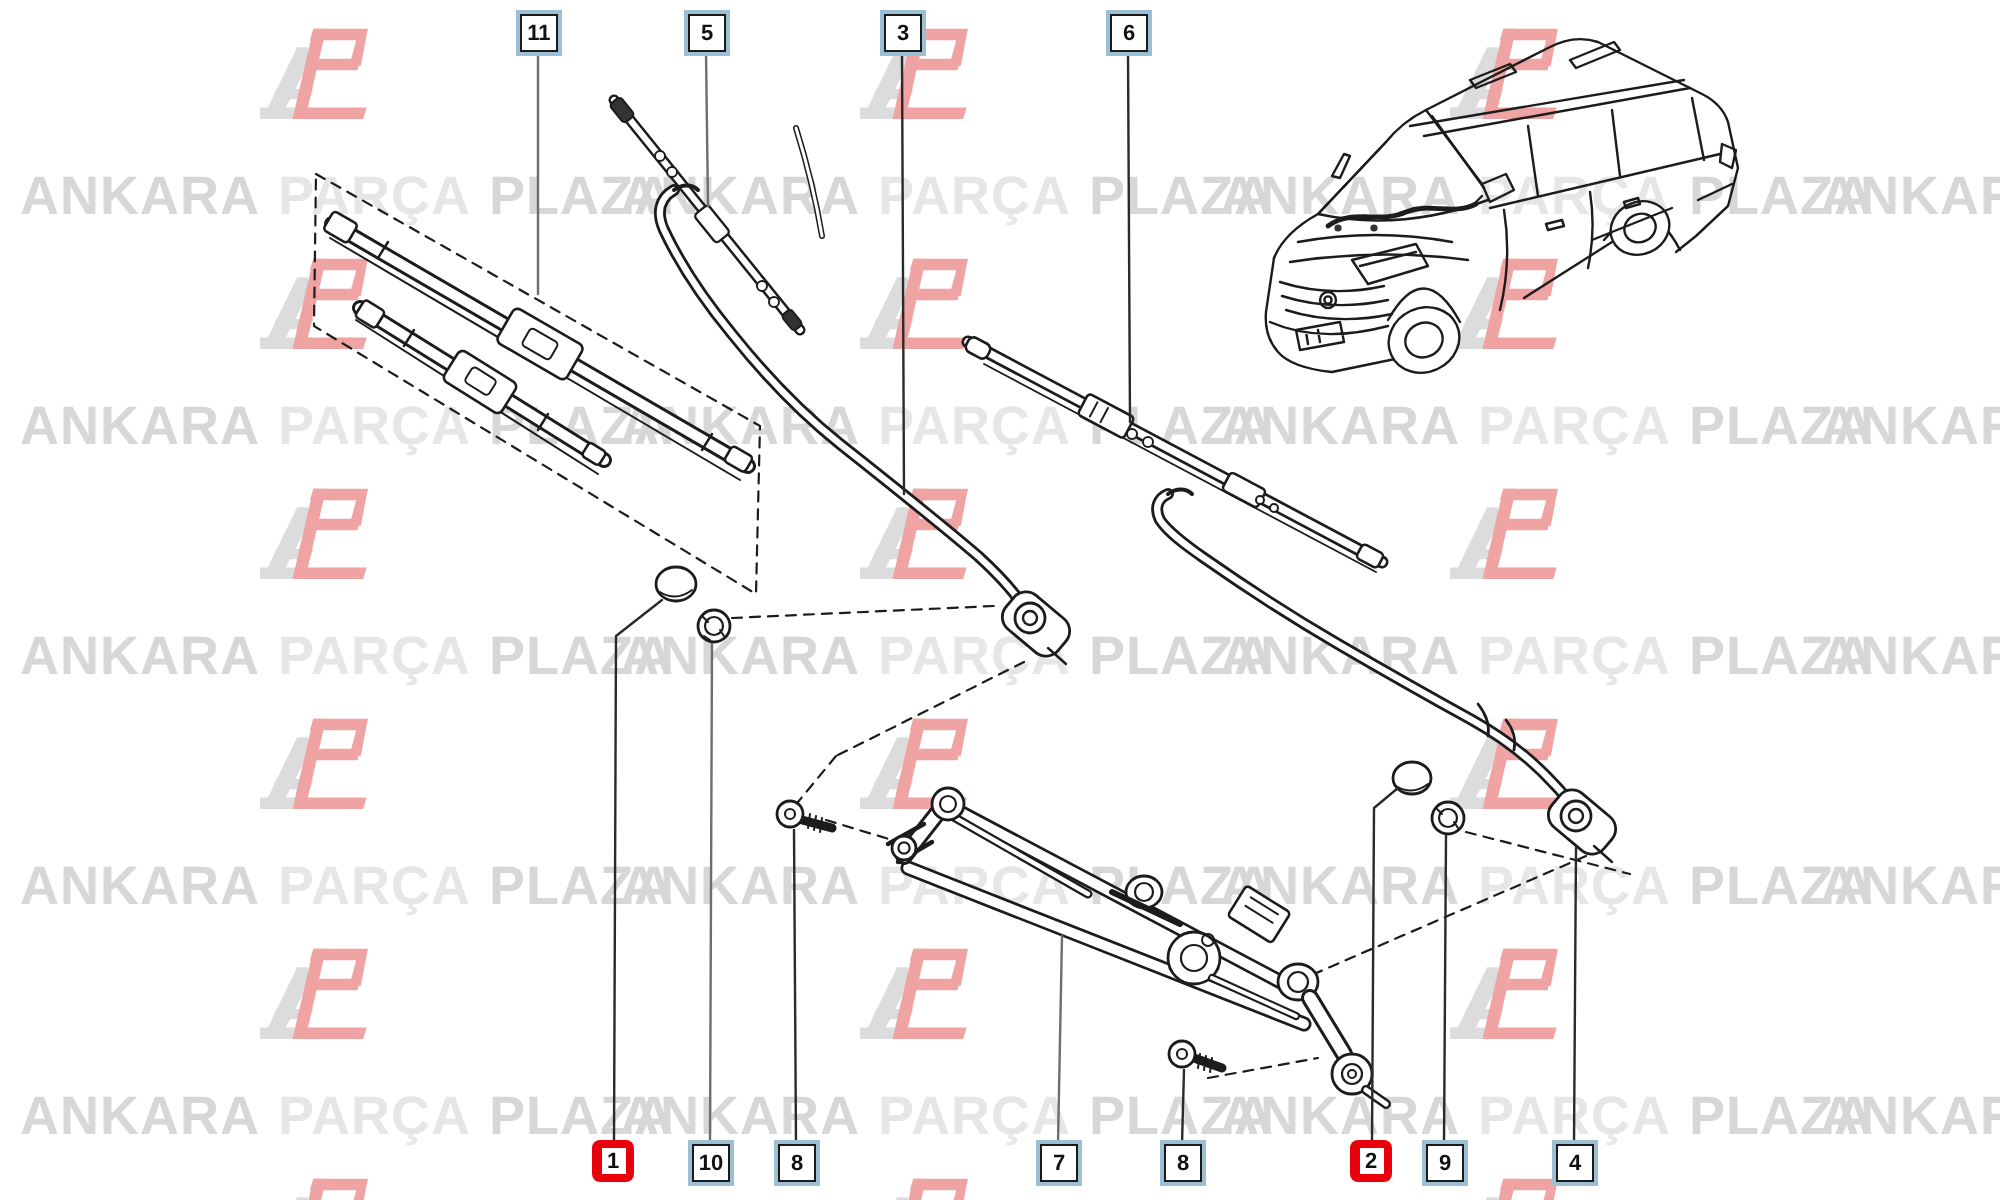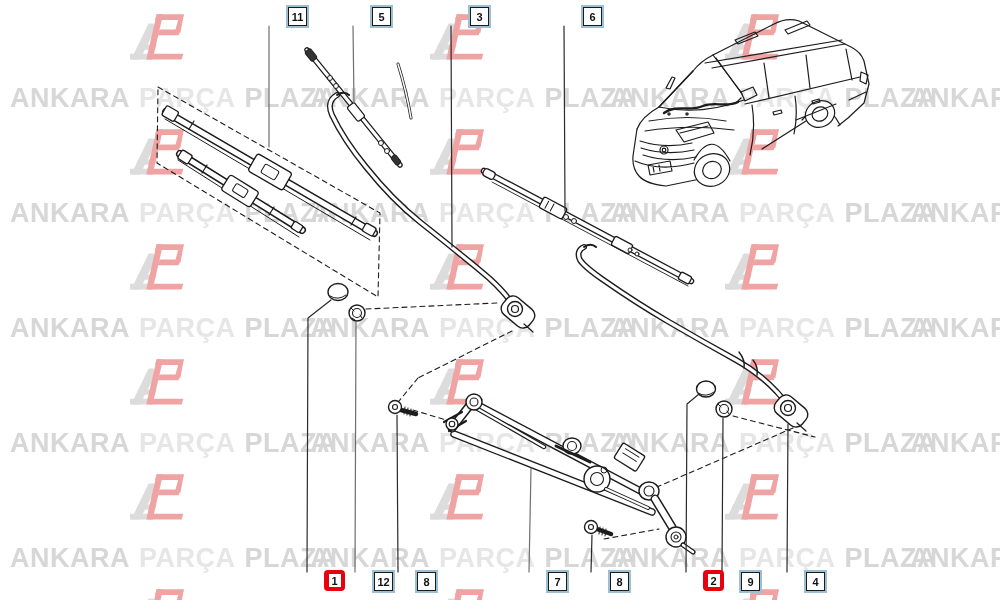--- a/index.html
+++ b/index.html
@@ -18,21 +18,21 @@
   #art .w{stroke:#fff;}
   #art .fw{fill:#fff;}
   #art .fk{fill:#333;}
   #art .dash{stroke:var(--ink,#1c1c1c);stroke-width:1.1;stroke-dasharray:5 4;}
   #art .lead{stroke:#6e6e6e;stroke-width:1.2;}
   #art .lead2{stroke:#2a2a2a;stroke-width:1.2;}
   
   .co{position:absolute;z-index:3;width:17px;height:17px;background:#fff;
       border:1px solid #1a1a1a;outline:2px solid var(--co-blue,#9dbfd3);
       display:flex;align-items:center;justify-content:center;
-      font-size:11px;font-weight:700;color:#111;cursor:pointer;margin-left:28px;}
+      font-size:11px;font-weight:700;color:#111;cursor:pointer;}
   .co.red{width:21px;height:21px;background:var(--hl-red,#e8000d);
       border:none;outline:none;border-radius:4px;}
   .co.red span{background:#fff;width:12px;height:13px;display:flex;
       align-items:center;justify-content:center;font-size:11px;font-weight:700;color:#111;}
 </style>
 </head>
 <body>
 
 <div class="stage">
 
@@ -319,21 +319,21 @@
       <path class="lead2" d="M686,572 L687,404 L699,394"></path>
       <path class="lead2" d="M722,572 L723,418"></path>
       <path class="lead2" d="M787,572 L788,424"></path>
     </g>
   </svg>
 
   <div class="co red" style="left:296px;top:570px;">
       <span>1</span>
     </div>
   <div class="co" style="left:346px;top:572px;">
-      <span>12</span>
+      <span>10</span>
     </div>
   <div class="co" style="left:389px;top:572px;">
       <span>8</span>
     </div>
   <div class="co" style="left:520px;top:572px;">
       <span>7</span>
     </div>
   <div class="co" style="left:582px;top:572px;">
       <span>8</span>
     </div>

